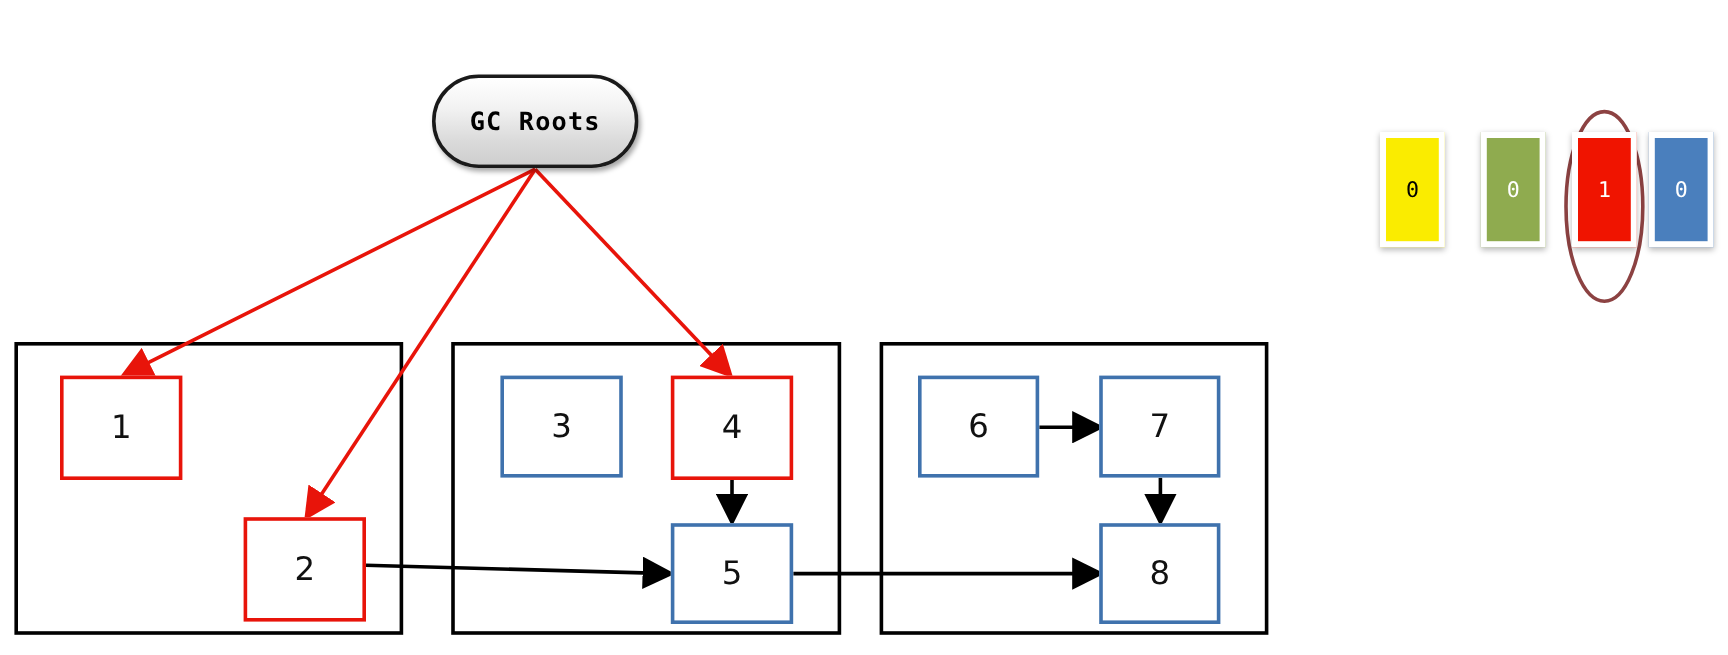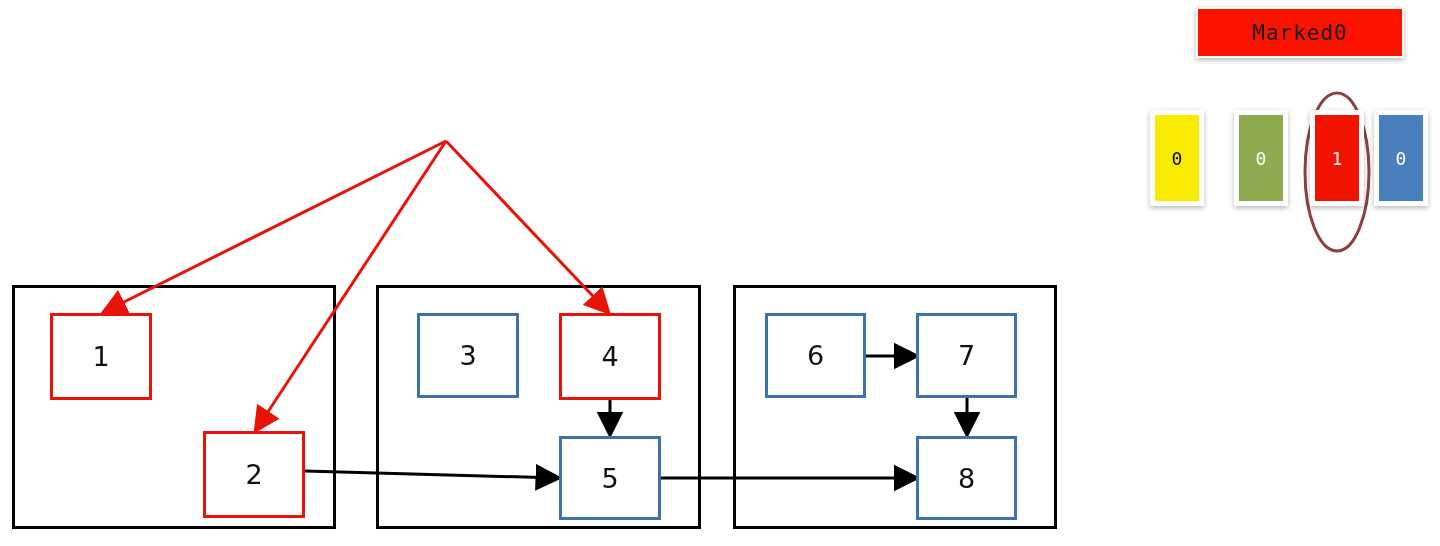--- a/index.html
+++ b/index.html
@@ -140,20 +140,23 @@
 
     <line x1="661" y1="478" x2="916" y2="478" stroke="#000000" stroke-width="3" marker-end="url(#ah-black)"></line>
 
     <line x1="866" y1="356" x2="916" y2="356" stroke="#000000" stroke-width="3" marker-end="url(#ah-black)"></line>
 
     <line x1="967" y1="398" x2="967" y2="434" stroke="#000000" stroke-width="3" marker-end="url(#ah-black)"></line>
 
     <ellipse cx="1337" cy="172" rx="32" ry="79" fill="none" stroke="#8c4242" stroke-width="3"></ellipse>
   </svg>
 
+  <div id="gc-roots">
+    <span>GC Roots</span>
+  </div>
 
   <div class="node red" style="left:50px; top:313px; width:102px; height:87px;">
     <span>1</span>
   </div>
   <div class="node red" style="left:203px; top:431px; width:102px; height:87px;">
     <span>2</span>
   </div>
   <div class="node blue" style="left:417px; top:313px; width:102px; height:85px;">
     <span>3</span>
   </div>
@@ -166,23 +169,20 @@
   <div class="node blue" style="left:765px; top:313px; width:101px; height:85px;">
     <span>6</span>
   </div>
   <div class="node blue" style="left:916px; top:313px; width:101px; height:85px;">
     <span>7</span>
   </div>
   <div class="node blue" style="left:916px; top:436px; width:101px; height:84px;">
     <span>8</span>
   </div>
 
-  <div id="marked-banner">
-    <span>Marked0</span>
-  </div>
 
   <div class="swatch swatch-yellow">
     <span>0</span>
   </div>
   <div class="swatch swatch-olive">
     <span>0</span>
   </div>
   <div class="swatch swatch-red">
     <span>1</span>
   </div>

